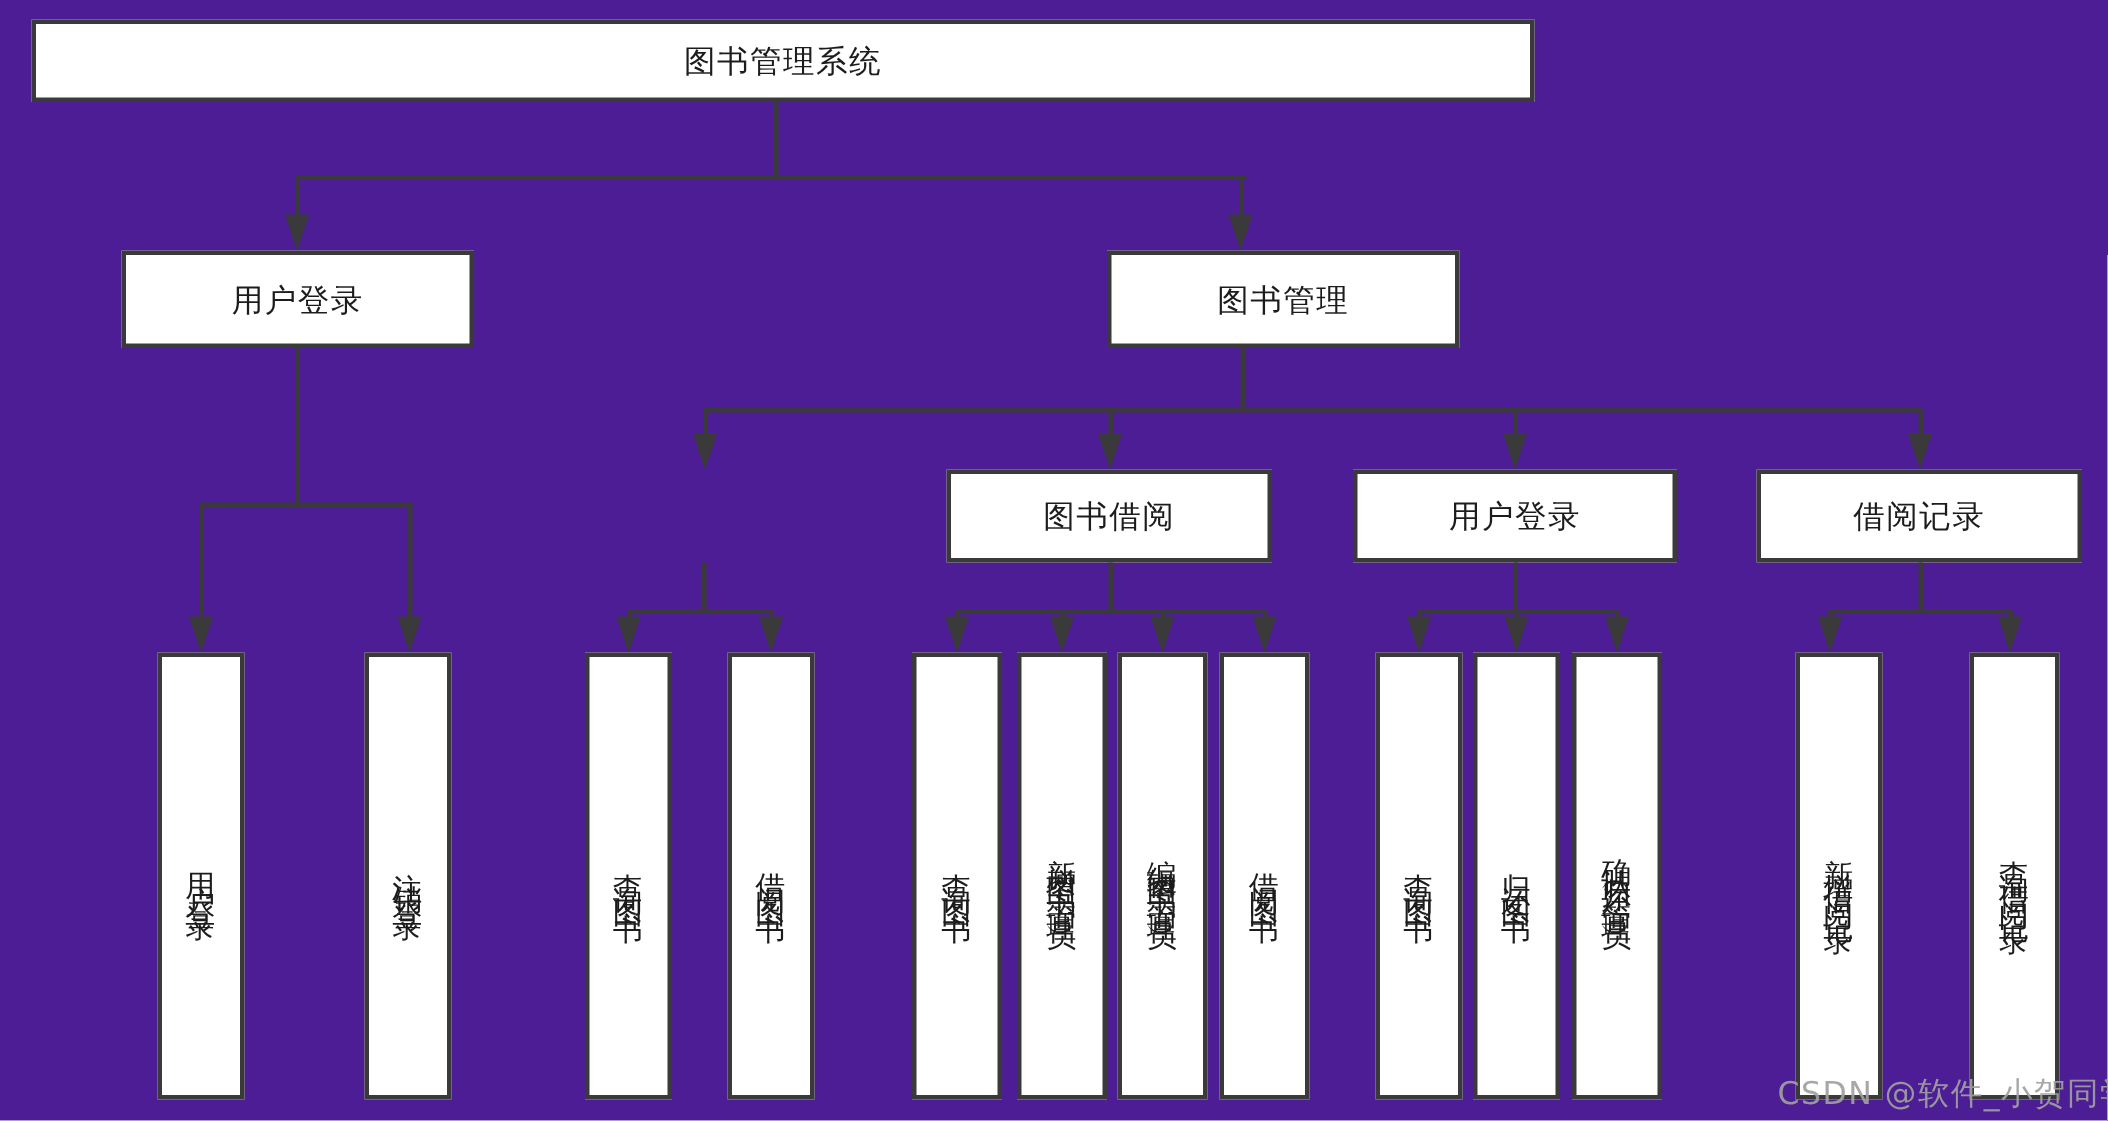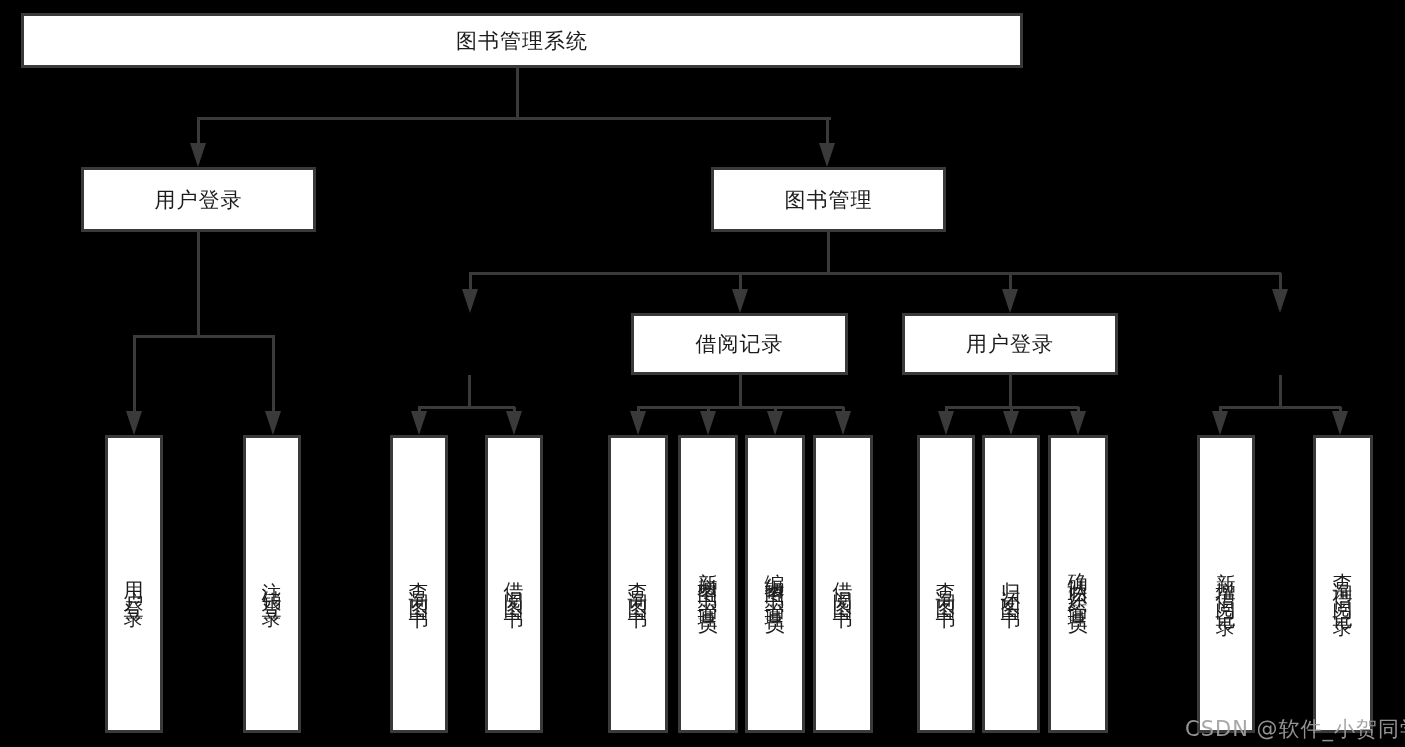--- a/index.html
+++ b/index.html
@@ -1,18 +1,18 @@
 <!DOCTYPE html>
 <html><head>
 <meta charset="utf-8">
 <style>
   :root { --ln:#3a3a3a; --txt:#1c1c1c; }
   html,body { margin:0; padding:0; background:#ffffff; }
   #canvas {
-    position:relative; width:1405px; height:747px; background:#000000;
+    position:relative; width:1405px; height:747px; background:#4c1d95;
     font-family:"DejaVu Sans", sans-serif; overflow:hidden;
   }
   .box {
     position:absolute; box-sizing:border-box; background:#ffffff;
     border:3px solid var(--ln); display:flex; align-items:center; justify-content:center;
     color:var(--txt); font-size:21px; letter-spacing:1px; white-space:nowrap;
   }
   .vbox {
     position:absolute; box-sizing:border-box; background:#ffffff;
     border:3px solid var(--ln); display:flex; align-items:center; justify-content:center;
@@ -47,41 +47,44 @@
   </div>
 
   <div class="seg" style="left:516px; top:68px; width:3px; height:50px;"></div>
   <div class="seg" style="left:197px; top:117px; width:634px; height:3px;"></div>
   <div class="arrow" style="left:190px; top:118px; height:49px;"></div>
   <div class="arrow" style="left:819px; top:118px; height:49px;"></div>
 
   <div class="box" style="left:81px; top:167px; width:235px; height:65px;">
     <span>用户登录</span>
   </div>
-  <div class="box" style="left:711px; top:167px; width:235px; height:65px;">
+  <div class="box" style="left:738px; top:167px; width:235px; height:65px;">
     <span>图书管理</span>
   </div>
 
   <div class="seg" style="left:197px; top:232px; width:3px; height:104px;"></div>
   <div class="seg" style="left:133px; top:335px; width:142px; height:3px;"></div>
   <div class="arrow" style="left:126px; top:336px; height:99px;"></div>
   <div class="arrow" style="left:265px; top:336px; height:99px;"></div>
 
   <div class="seg" style="left:827px; top:232px; width:3px; height:41px;"></div>
   <div class="seg" style="left:469px; top:272px; width:812px; height:3px;"></div>
   <div class="arrow" style="left:462px; top:273px; height:40px;"></div>
   <div class="arrow" style="left:732px; top:273px; height:40px;"></div>
   <div class="arrow" style="left:1002px; top:273px; height:40px;"></div>
   <div class="arrow" style="left:1272px; top:273px; height:40px;"></div>
 
   <div class="box" style="left:631px; top:313px; width:217px; height:62px;">
-    <span>借阅记录</span>
+    <span>图书借阅</span>
   </div>
   <div class="box" style="left:902px; top:313px; width:216px; height:62px;">
     <span>用户登录</span>
+  </div>
+  <div class="box" style="left:1171px; top:313px; width:217px; height:62px;">
+    <span>借阅记录</span>
   </div>
 
   <div class="seg" style="left:468px; top:375px; width:3px; height:32px;"></div>
   <div class="seg" style="left:418px; top:406px; width:97px; height:3px;"></div>
   <div class="arrow" style="left:411px; top:407px; height:28px;"></div>
   <div class="arrow" style="left:506px; top:407px; height:28px;"></div>
 
   <div class="seg" style="left:739px; top:375px; width:3px; height:32px;"></div>
   <div class="seg" style="left:637px; top:406px; width:207px; height:3px;"></div>
   <div class="arrow" style="left:630px; top:407px; height:28px;"></div>

